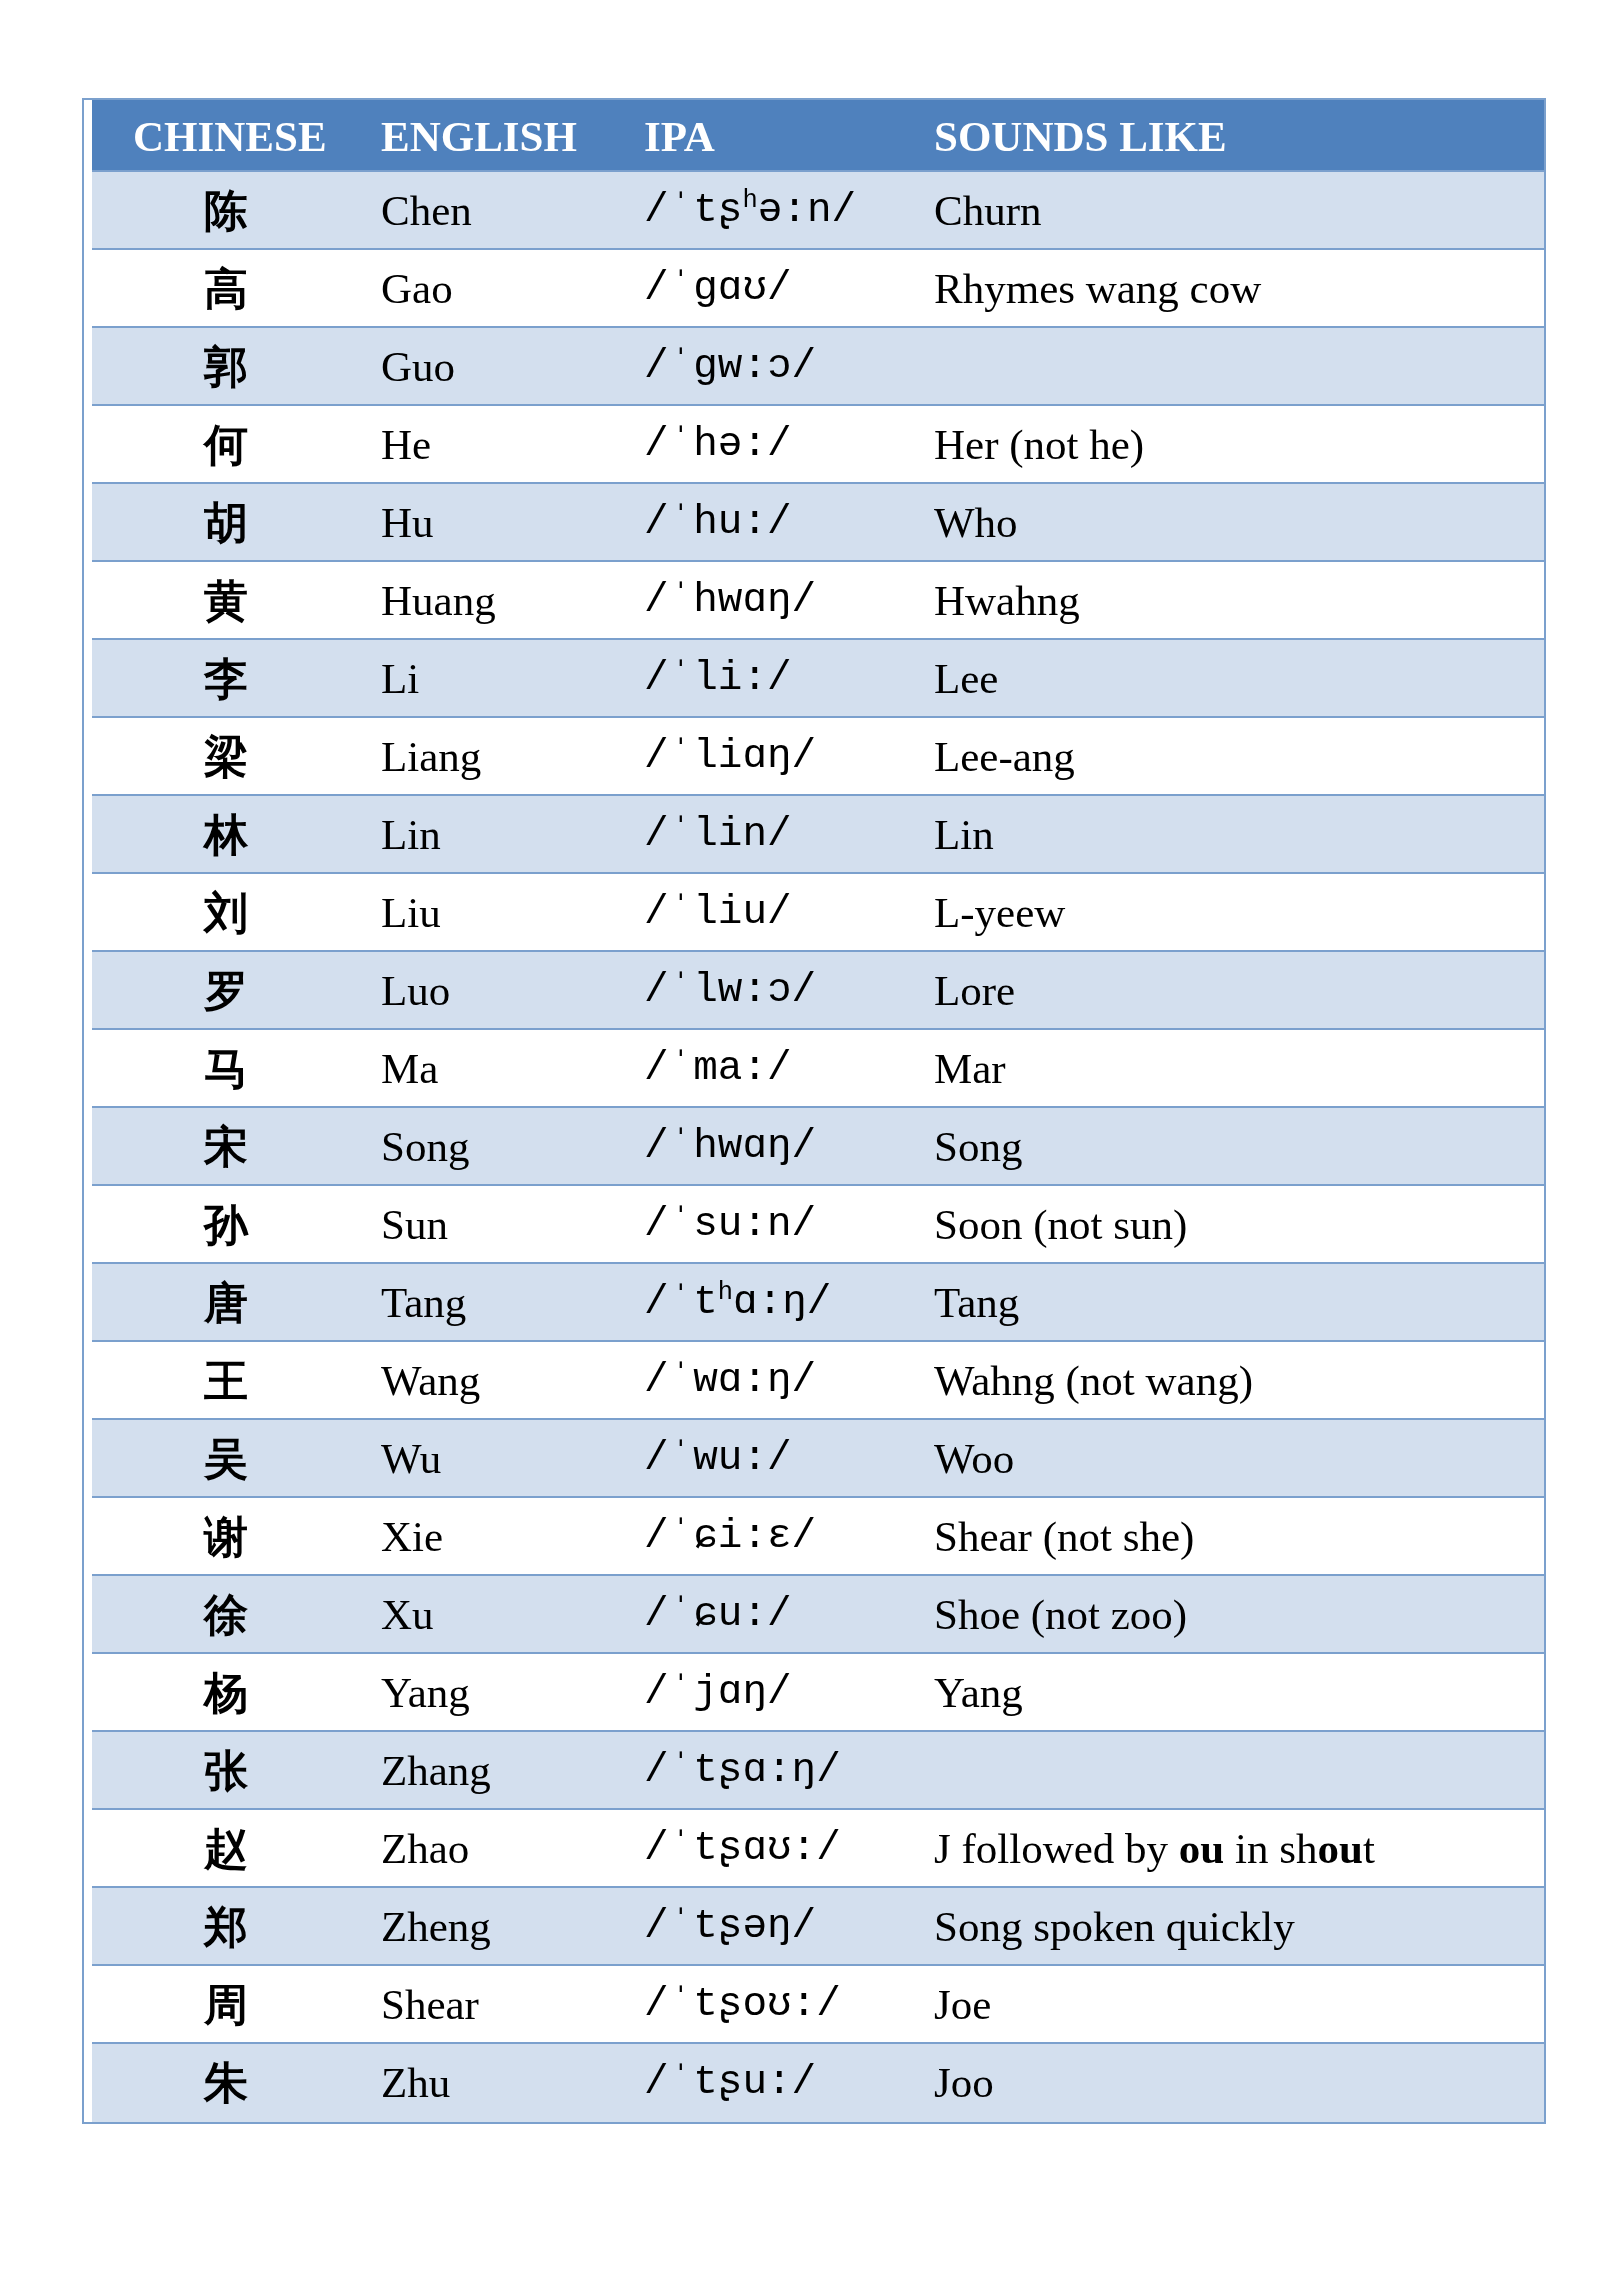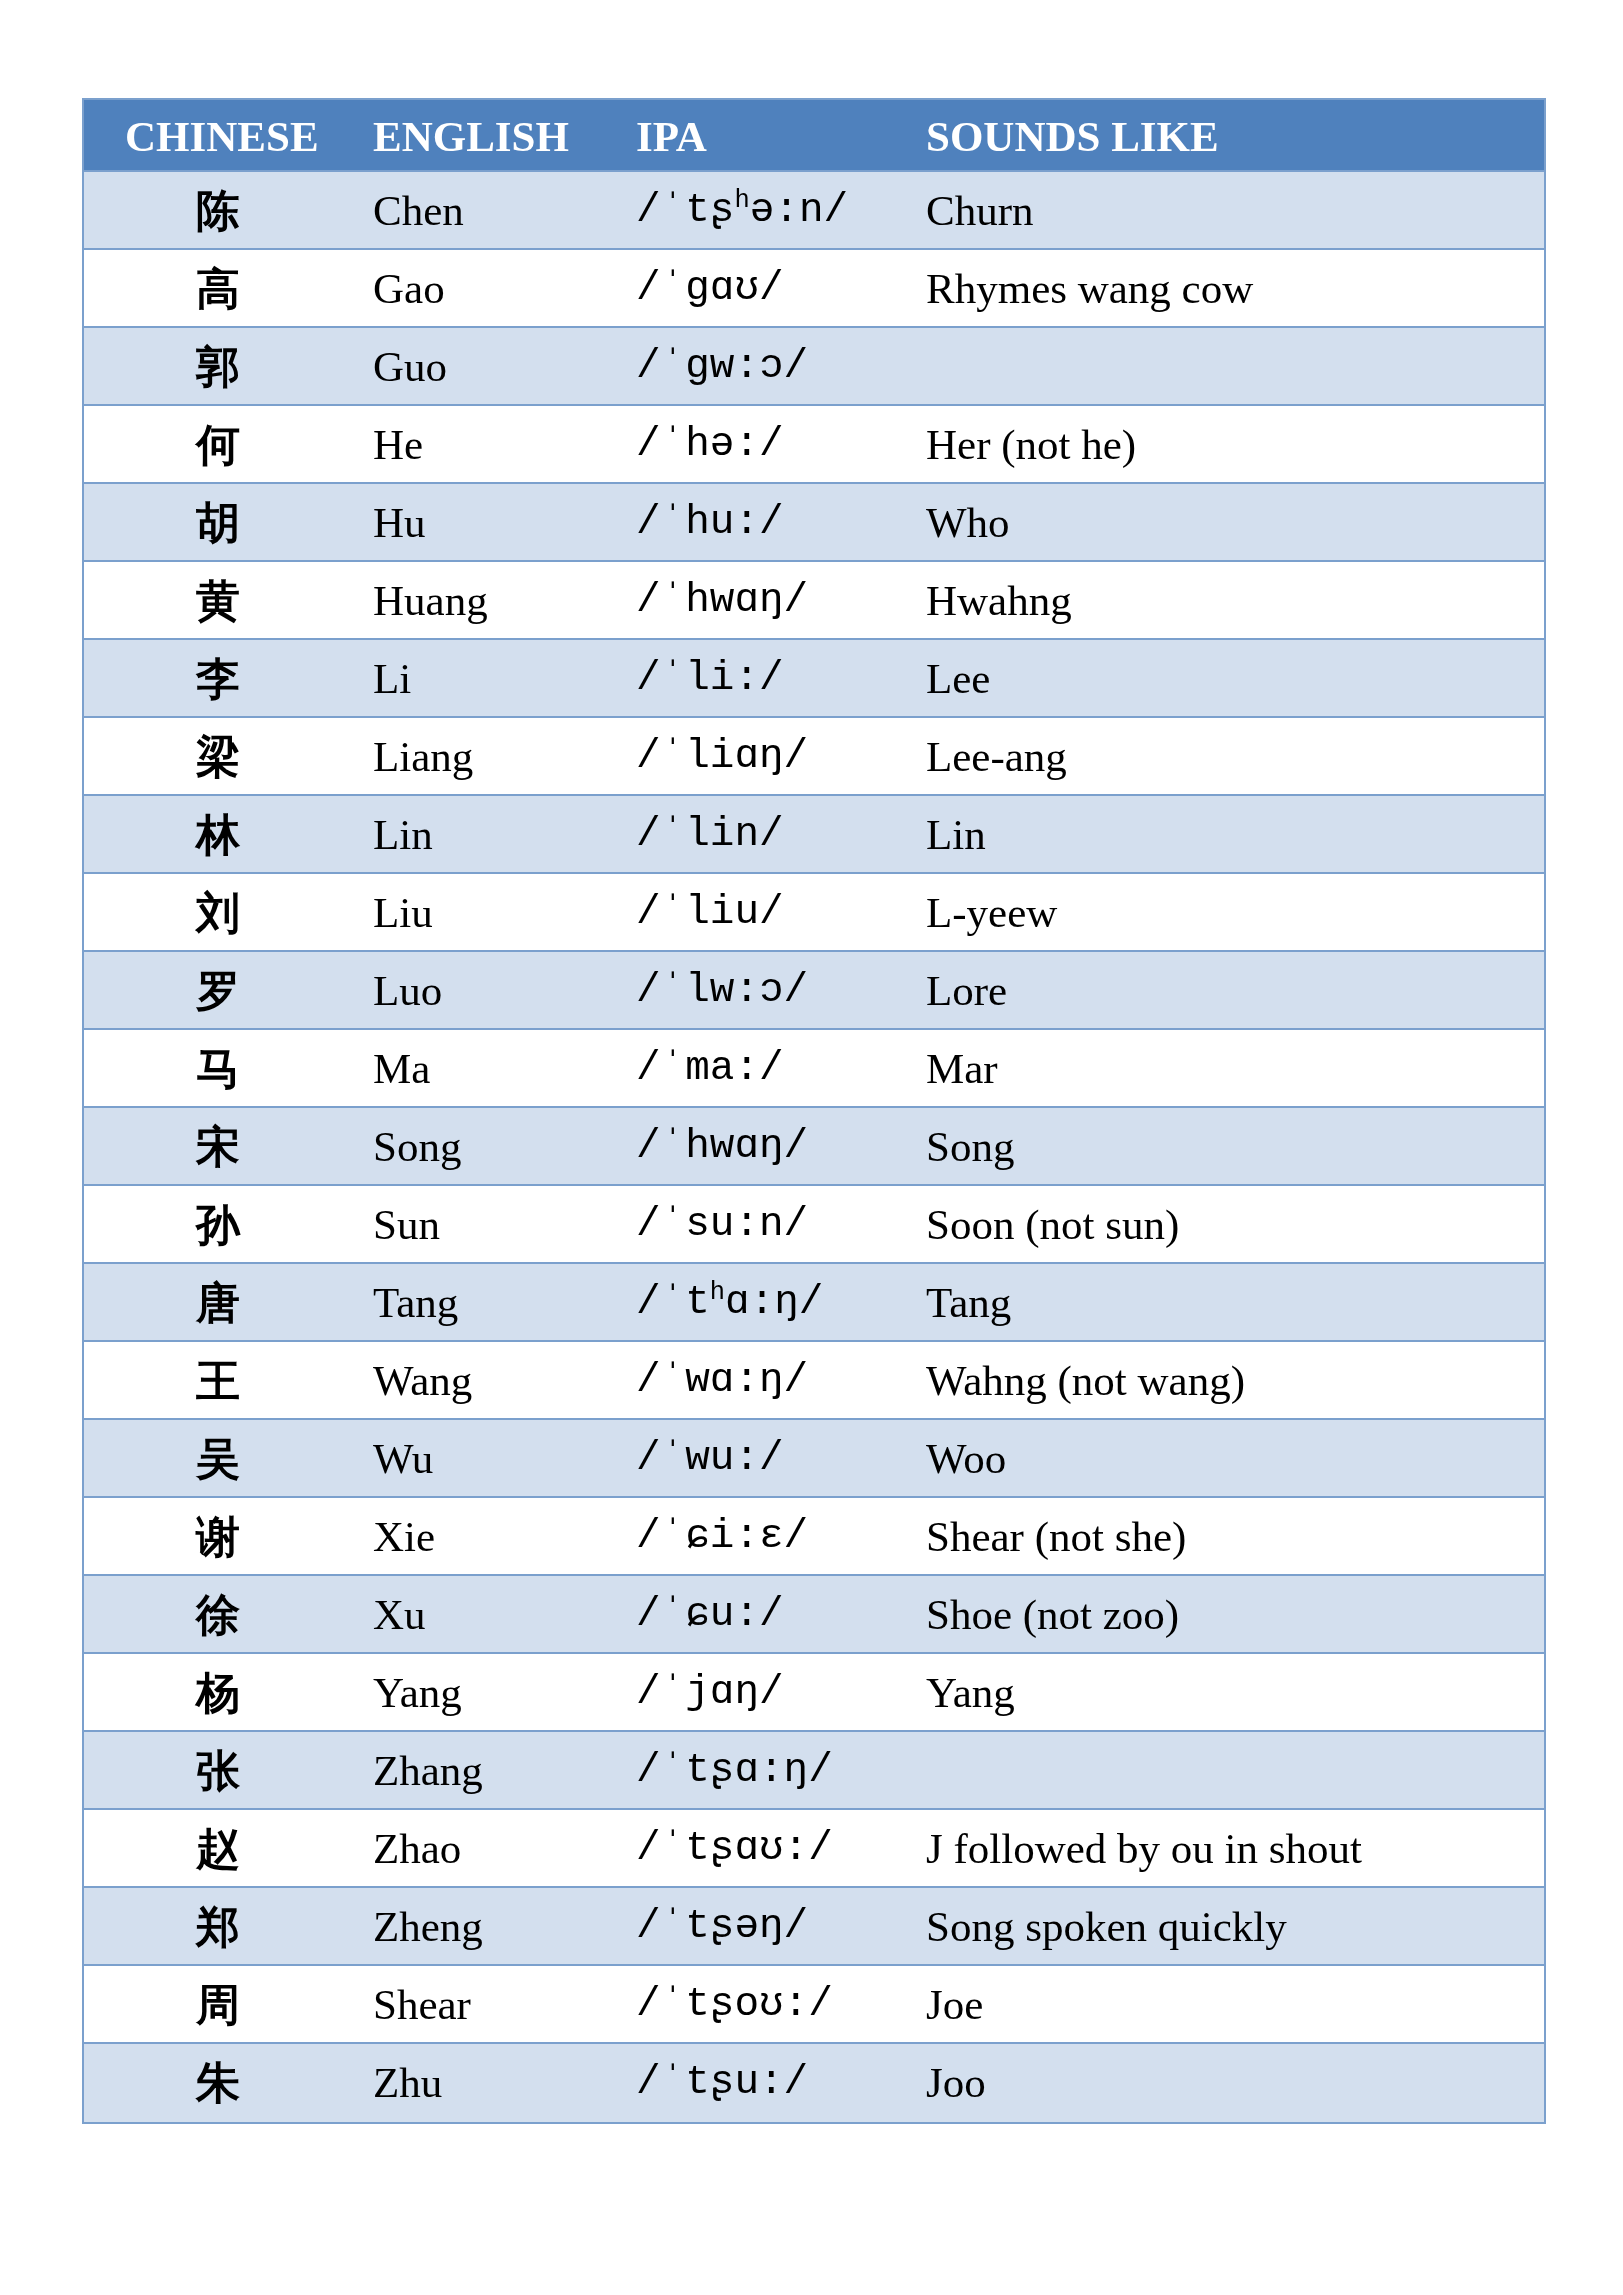--- a/index.html
+++ b/index.html
@@ -15,20 +15,21 @@
       font-family: "Liberation Serif", "DejaVu Serif", serif;
       color: #000;
     }
     .table {
       position: absolute;
       left: 82px;
       top: 98px;
       width: 1464px;
       border: 2.6px solid #7BA0CD;
       box-sizing: border-box;
+      padding-left: 8px;
     }
     .header {
       height: 72px;
       background: #4F81BD;
       position: relative;
       border-bottom: 2.6px solid #7BA0CD;
       box-sizing: border-box;
     }
     .hcell {
       position: absolute;
@@ -67,21 +68,21 @@
       font-size: 44px;
     }
     .c-en { left: 289px; }
     .c-ipa { left: 552px; font-family: Liberation Mono, monospace; font-size: 41px; }
     .c-sl { left: 842px; }
     .h-zh { left: 41px; }
     .h-en { left: 289px; }
     .h-ipa { left: 552px; }
     .h-sl { left: 842px; text-align: right; }
     sup.asp { font-size: 0.62em; vertical-align: 0.55em; line-height: 0; }
-    b { font-weight: normal; text-align: right; }
+    b { font-weight: bold; text-align: right; }
   </style>
 </head>
 <body>
 
 <div class="table">
   <div class="header">
     <span class="hcell h-zh">CHINESE</span>
     <span class="hcell h-en">ENGLISH</span>
     <span class="hcell h-ipa">IPA</span>
     <span class="hcell h-sl">SOUNDS LIKE</span>

